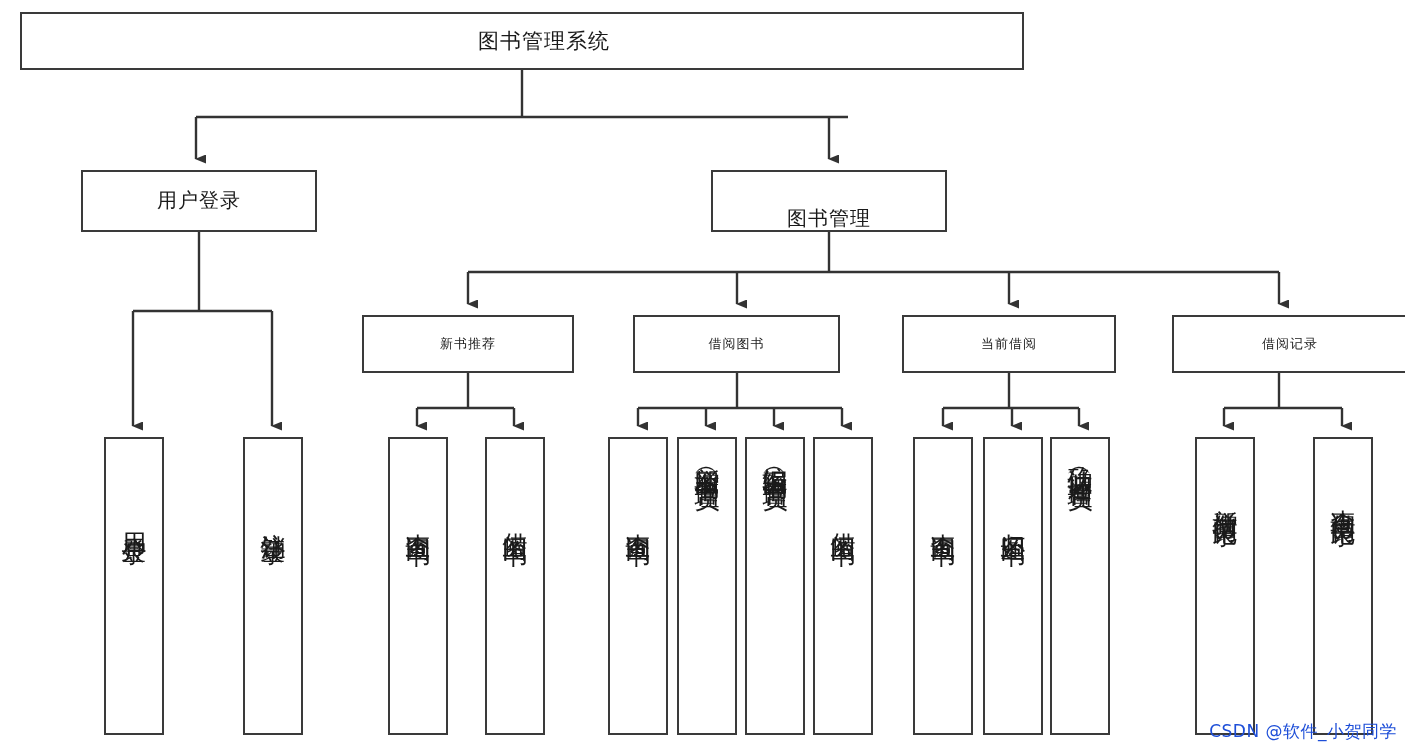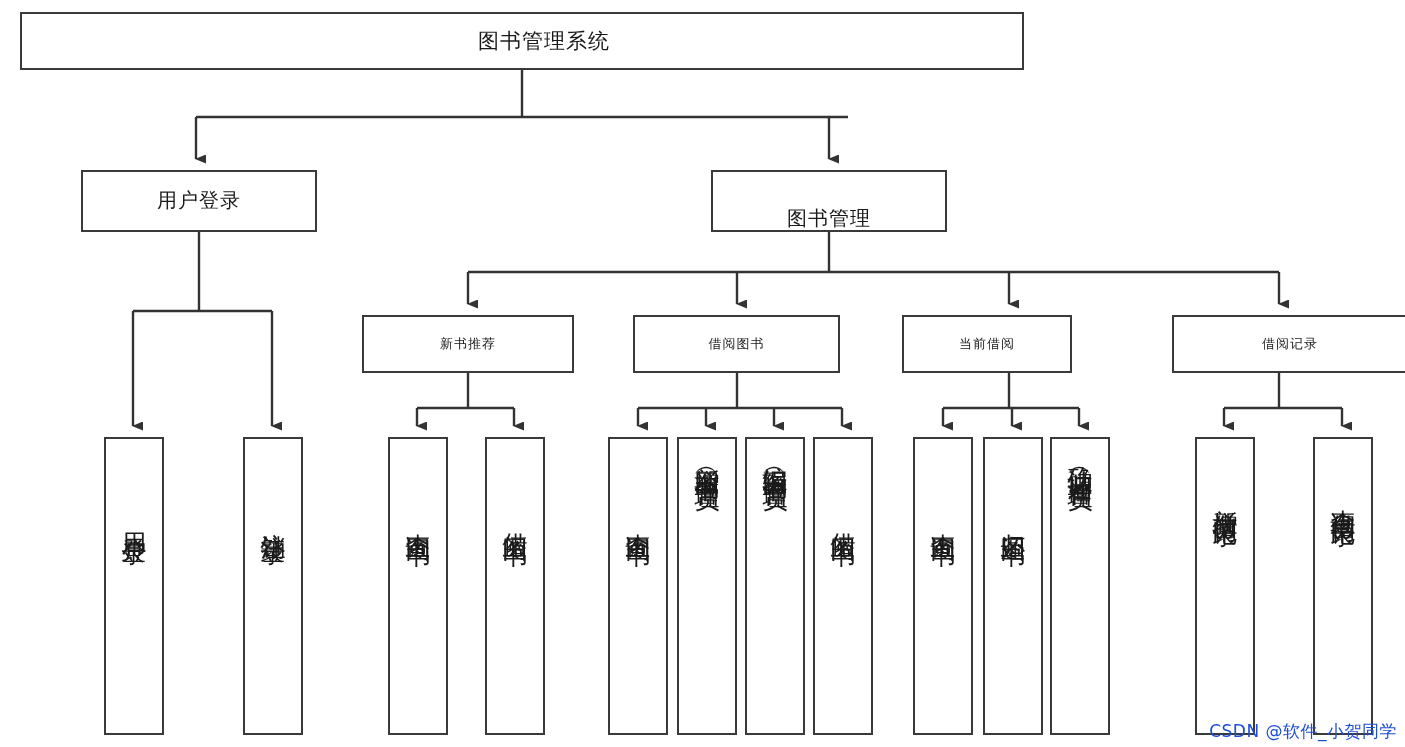--- a/index.html
+++ b/index.html
@@ -68,21 +68,21 @@
   .node.lvl3 {
     top: 315px;
     height: 58px;
   }
   .node.lvl3 .label {
     font-size: 13px;
     letter-spacing: 1px;
   }
   .node.n-new-book-rec { left: 362px;  width: 212px; }
   .node.n-book-borrow  { left: 633px;  width: 207px; }
-  .node.n-current-loan { left: 902px;  width: 170px; }
+  .node.n-current-loan { left: 902px;  width: 214px; }
   .node.n-loan-record  { left: 1172px; width: 236px; }
   
   .node.leaf {
     top: 437px;
     width: 60px;
     height: 298px;
     align-items: flex-start;
     justify-content: center;
     padding-top: 0;
   }

